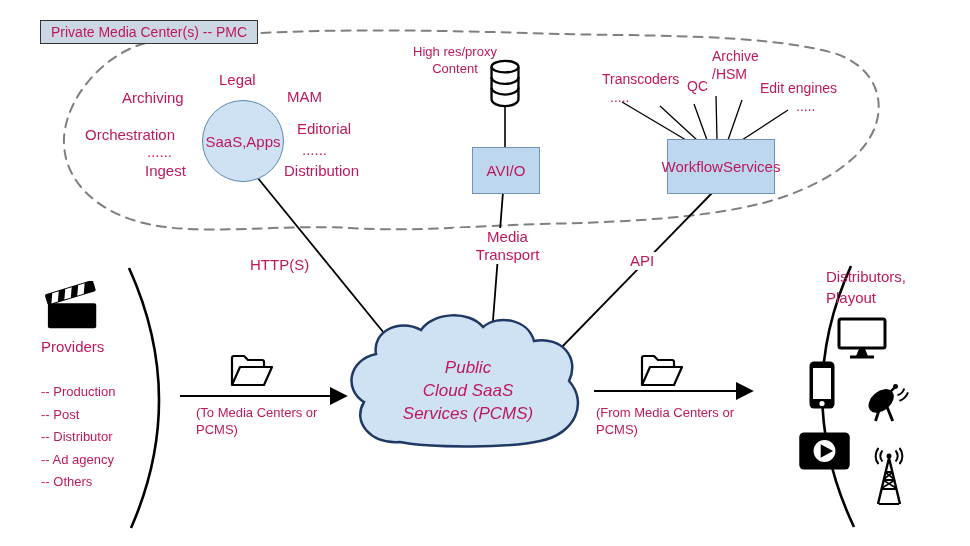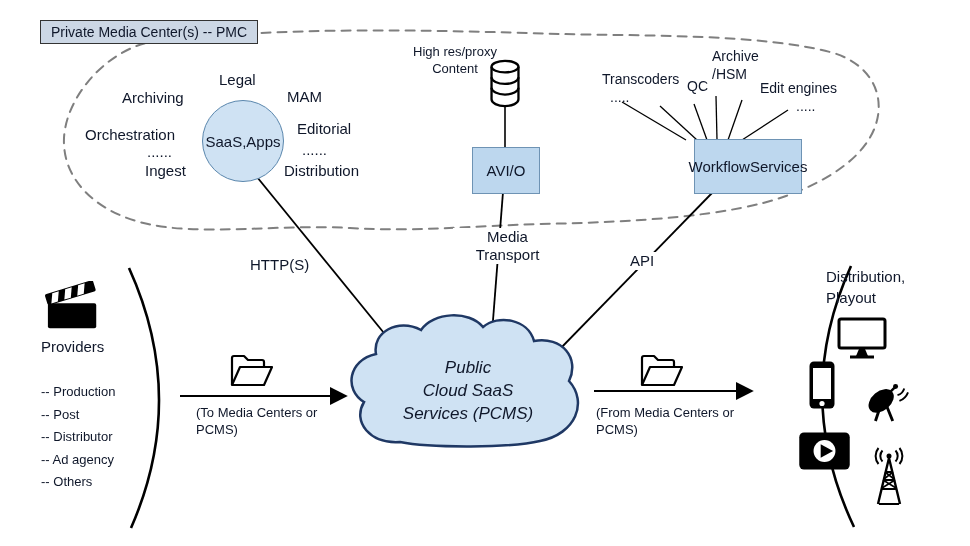--- a/index.html
+++ b/index.html
@@ -1,18 +1,18 @@
 <!DOCTYPE html>
 <html><head>
 <meta charset="utf-8">
 <style>
   html,body { margin:0; padding:0; background:#fff; }
   .stage {
     position:relative; width:970px; height:546px; background:#ffffff;
-    font-family:"Liberation Sans", sans-serif; color:#0f172a; overflow:hidden;
+    font-family:"Liberation Sans", sans-serif; color:#be185d; overflow:hidden;
   }
   .abs { position:absolute; }
   .label { font-size:15px; white-space:nowrap; line-height:18px; }
   .label-sm { font-size:14px; white-space:nowrap; line-height:18px; }
   .label-xs { font-size:13px; line-height:17px; }
   .center { text-align:center; }
   .conn-label { background:#ffffff; padding:0 2px; }
   .pmc-box {
     background:#ccd7e5; border:1px solid #333; font-size:14px;
     padding:3px 10px; white-space:nowrap;
@@ -112,21 +112,21 @@
   <div class="abs label-sm" style="left:602px;top:70px;">Transcoders</div>
   <div class="abs label-sm" style="left:610px;top:88px;">.....</div>
   <div class="abs label-sm" style="left:687px;top:77px;">QC</div>
   <div class="abs label-sm line-block" style="left:712px;top:47px;">
     <span>Archive</span>
     <span>/HSM</span>
   </div>
   <div class="abs label-sm" style="left:760px;top:79px;">Edit engines</div>
   <div class="abs label-sm" style="left:796px;top:97px;">.....</div>
 
-  <div class="abs blue-box" style="left:694px;top:139px;width:106px;height:53px;">
+  <div class="abs blue-box" style="left:667px;top:139px;width:106px;height:53px;">
     <span>Workflow</span>
     <span>Services</span>
   </div>
 
   <div class="abs label conn-label" style="left:248px;top:256px;">HTTP(S)</div>
   <div class="abs label center conn-label line-block" style="left:453px;top:228px;width:105px;">
     <span>Media</span>
     <span>Transport</span>
   </div>
   <div class="abs label conn-label" style="left:628px;top:252px;">API</div>
@@ -169,21 +169,21 @@
   <svg class="abs icon" style="left:637px;top:349px;" width="48" height="42" viewBox="0 0 48 42">
     <path d="M5 36 V9 a2 2 0 0 1 2 -2 h10 l4 4 h14 a2 2 0 0 1 2 2 v5" fill="none" stroke="#000" stroke-width="2.2" stroke-linejoin="round"></path>
     <path d="M5 36 L13 18 H45 L37 36 Z" fill="#fff" stroke="#000" stroke-width="2.2" stroke-linejoin="round"></path>
   </svg>
   <div class="abs label-xs line-block" style="left:596px;top:404px;">
     <span>(From Media Centers or</span>
     <span>PCMS)</span>
   </div>
 
   <div class="abs label line-block" style="left:826px;top:266px;line-height:21px;">
-    <span>Distribution,</span>
+    <span>Distributors,</span>
     <span>Playout</span>
   </div>
 
   <svg class="abs icon" style="left:836px;top:316px;" width="52" height="44" viewBox="0 0 52 44">
     <rect x="3" y="3" width="46" height="29" rx="2" fill="#fff" stroke="#000" stroke-width="3"></rect>
     <polygon points="20,40 32,40 29,33 23,33" fill="#000"></polygon>
     <line x1="14" y1="41" x2="38" y2="41" stroke="#000" stroke-width="3"></line>
   </svg>
 
   <svg class="abs icon" style="left:808px;top:360px;" width="28" height="50" viewBox="0 0 28 50">

